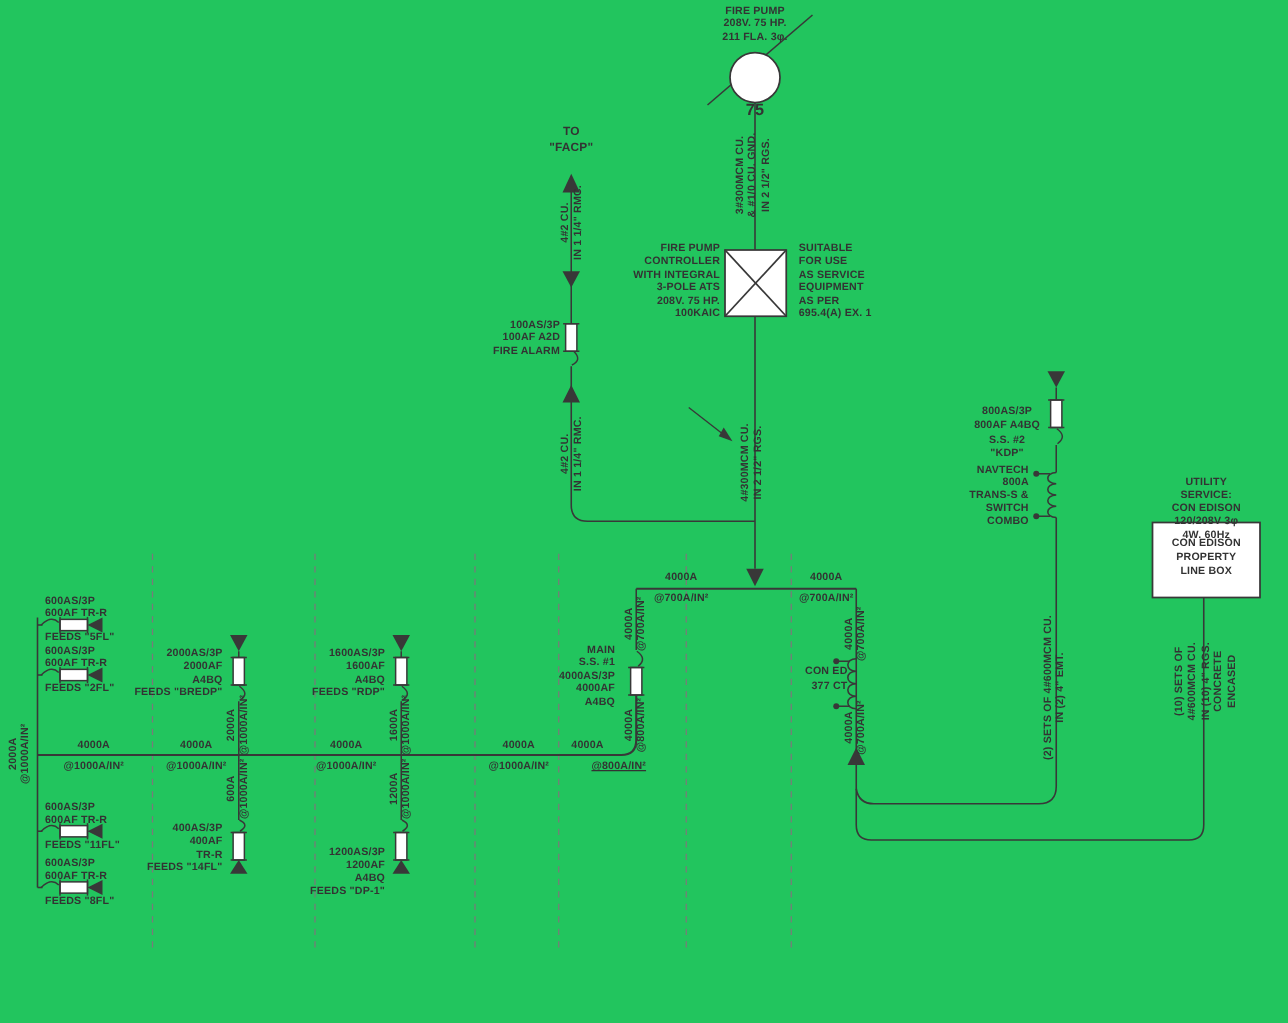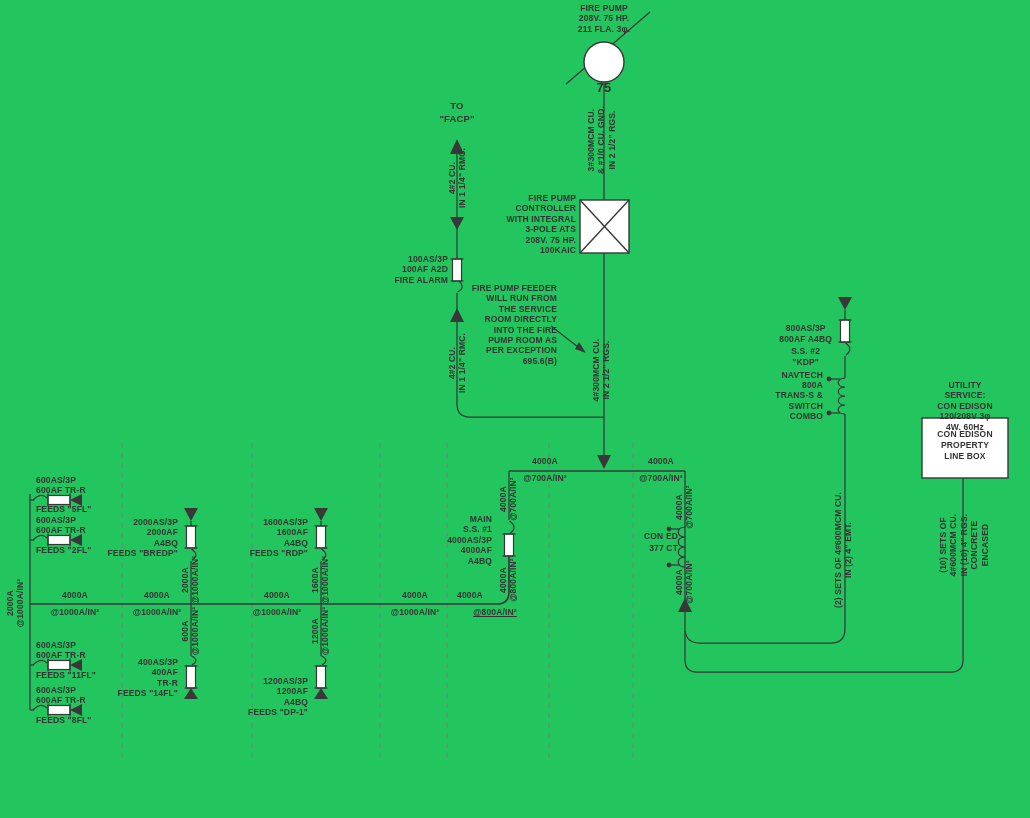--- a/index.html
+++ b/index.html
@@ -192,30 +192,28 @@
 <div class="lbl ctr hp" style="left:604px;top:55px;">75</div>
 <div class="lbl rot" style="left:602px;top:140px;">3#300MCM CU.
 &amp; #1/0 CU. GND.
 IN 2 1/2" RGS.</div>
 <div class="lbl ra" style="right:454px;top:193px;">FIRE PUMP
 CONTROLLER
 WITH INTEGRAL
 3-POLE ATS
 208V. 75 HP.
 100KAIC</div>
+<div class="lbl" style="left:639px;top:193px;">SUITABLE
+FOR USE
+AS SERVICE
+EQUIPMENT
+AS PER
+695.4(A) EX. 1</div>
 <div class="lbl rot" style="left:601px;top:370px;">4#300MCM CU.
 IN 2 1/2" RGS.</div>
-<div class="lbl ra" style="right:473px;top:283px;">FIRE PUMP FEEDER
-WILL RUN FROM
-THE SERVICE
-ROOM DIRECTLY
-INTO THE FIRE
-PUMP ROOM AS
-PER EXCEPTION
-695.6(B)</div>
 
 <div class="lbl ctr big" style="left:457px;top:99px;">TO
 "FACP"</div>
 <div class="lbl rot" style="left:457px;top:178px;">4#2 CU.
 IN 1 1/4" RMC.</div>
 <div class="lbl ra" style="right:582px;top:254px;">100AS/3P
 100AF A2D
 FIRE ALARM</div>
 <div class="lbl rot" style="left:457px;top:363px;">4#2 CU.
 IN 1 1/4" RMC.</div>

